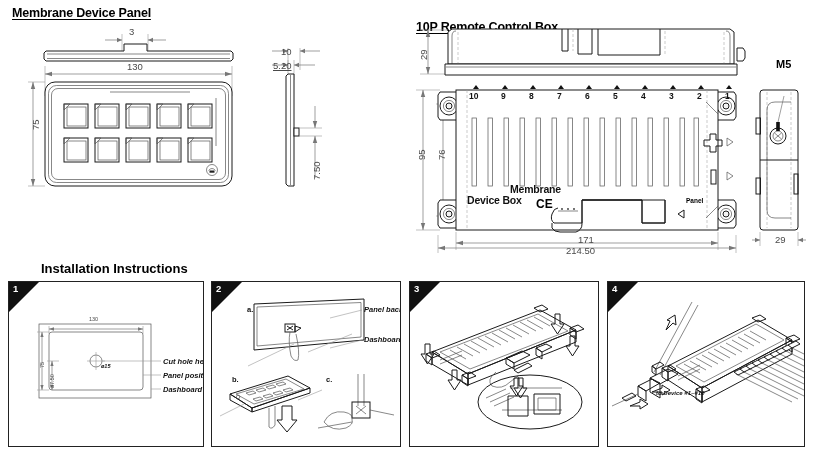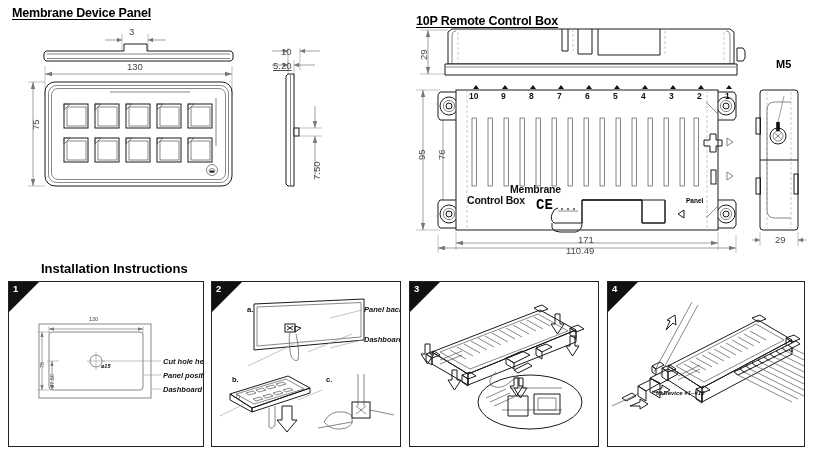--- a/index.html
+++ b/index.html
@@ -17,21 +17,21 @@
   .section-title {
     position: absolute;
     font-size: 12.5px;
     font-weight: bold;
     letter-spacing: -0.2px;
     text-decoration: underline;
     text-underline-offset: 2px;
     white-space: nowrap;
   }
   #title-membrane { left: 12px; top: 6px; }
-  #title-controlbox { left: 416px; top: 14px; }
+  #title-controlbox { left: 416px; top: 20px; }
   #title-install {
     left: 8px; top: 261px;
     font-size: 13px; font-weight: bold;
     text-decoration: none;
     letter-spacing: 0px;
     margin-left: 33px;
   }
   .dim-text {
     position: absolute;
     font-size: 9.5px;
@@ -105,21 +105,21 @@
   .cb-brand {
     position: absolute;
     font-size: 10.5px;
     font-weight: bold;
     color: #111;
     line-height: 11.5px;
     letter-spacing: -0.2px;
   }
   .cb-ce {
     position:absolute;
-    font-size: 14px; font-weight: bold; font-family: Liberation Mono, monospace;
+    font-size: 12px; font-weight: bold;
   }
   .cb-panel-lbl {
     position:absolute;
     font-size: 6.5px; font-weight: bold;
   }
   .m5-lbl {
     position:absolute;
     font-size: 11px; font-weight: bold; text-align: center;
   }
 </style>
@@ -404,21 +404,21 @@
     <line class="dimline" x1="28" y1="13" x2="326" y2="13"></line>
     <path d="M28,13 L35,10.8 L35,15.2 Z" fill="#777"></path>
     <path d="M326,13 L319,10.8 L319,15.2 Z" fill="#777"></path>
   </svg>
 </div>
 
 <div class="dim-text vert" style="left:418px; top:60px;">29</div>
 <div class="dim-text vert" style="left:416px; top:160px;">95</div>
 <div class="dim-text vert" style="left:436px; top:160px;">76</div>
 <div class="dim-text" style="left:578px; top:234px;">171</div>
-<div class="dim-text" style="left:566px; top:245px;">110.49</div>
+<div class="dim-text" style="left:566px; top:245px;">214.50</div>
 <div class="dim-text" style="left:775px; top:234px;">29</div>
 
 <div class="m5-lbl" style="left:776px; top:58px;">M5</div>
 
 <div>
   <div class="cb-tri" style="left:473px; top:85px;"></div>
   <div class="cb-num" style="left:469px; top:91px;">10</div>
 
   <div class="cb-tri" style="left:502px; top:85px;"></div>
   <div class="cb-num" style="left:501px; top:91px;">9</div>
@@ -442,21 +442,21 @@
   <div class="cb-num" style="left:669px; top:91px;">3</div>
 
   <div class="cb-tri" style="left:698px; top:85px;"></div>
   <div class="cb-num" style="left:697px; top:91px;">2</div>
 
   <div class="cb-tri" style="left:726px; top:85px;"></div>
   <div class="cb-num" style="left:725px; top:91px;">1</div>
 </div>
 
 <div class="cb-brand" style="left:467px; top:184px;margin-left:43px;">Membrane</div>
-<div class="cb-brand" style="left:467px; top:195px;">Control Box</div>
+<div class="cb-brand" style="left:467px; top:195px;">Device Box</div>
 <div class="cb-ce" style="left:536px; top:197px;">CE</div>
 <div class="cb-panel-lbl" style="left:686px; top:197px;">Panel</div>
 
 <div class="step-box" style="left:8px; top:281px; width:196px; height:166px;">
   <div class="step-badge">
     <span>1</span>
   </div>
   <svg width="196" height="166" viewBox="0 0 196 166" style="position:absolute;left:0;top:0;">
 
     <rect class="ln-thin" x="30" y="42" width="112" height="74" fill="#fff"></rect>

